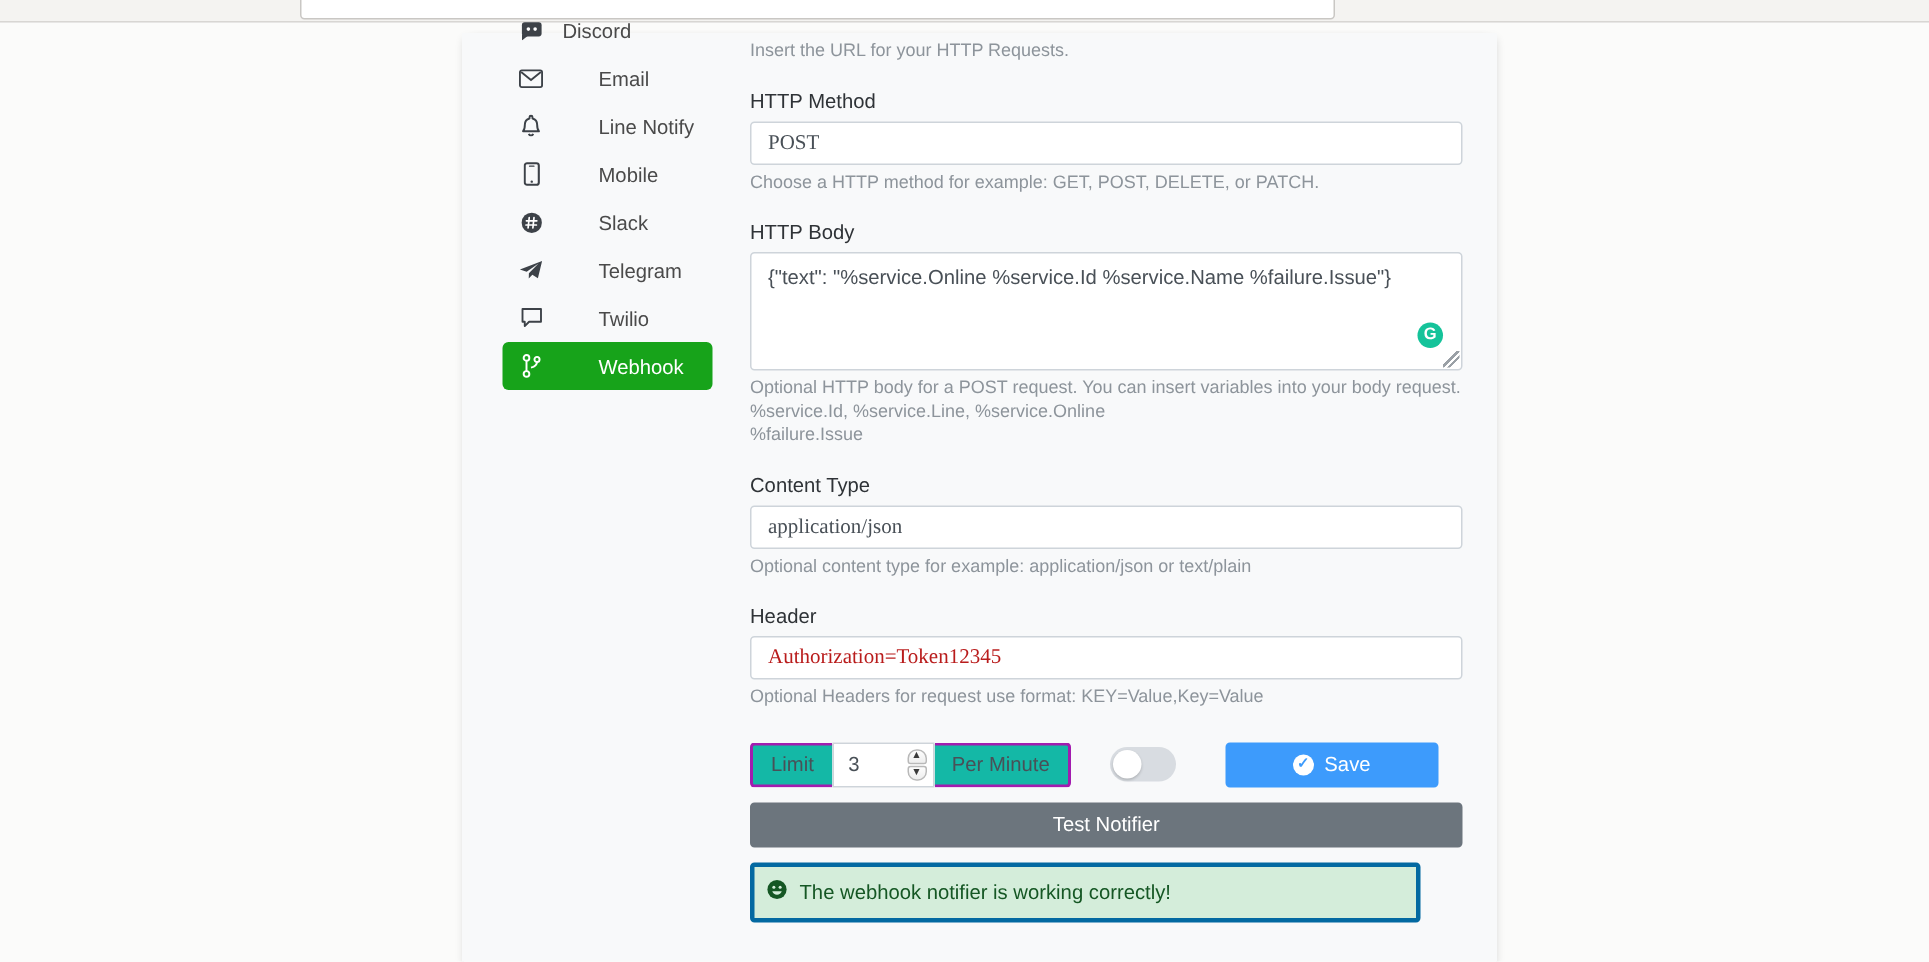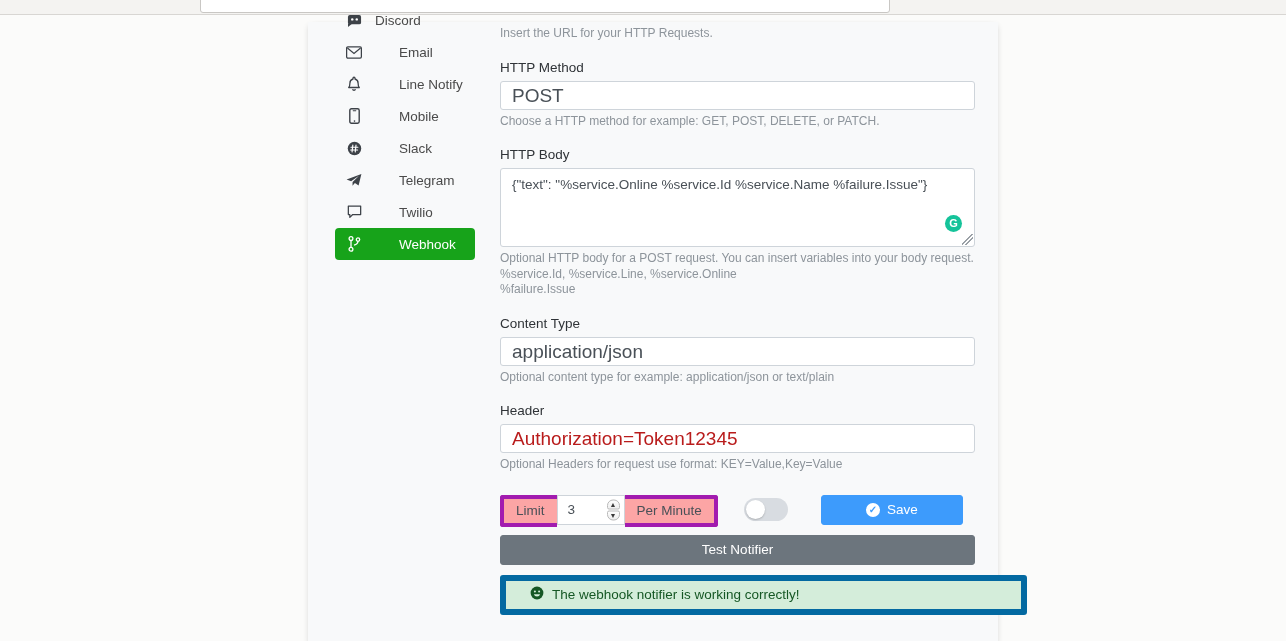--- a/index.html
+++ b/index.html
@@ -83,23 +83,23 @@
     font-size: 13.5px;
     color: #2f3337;
     margin: 18px 0 6px 0;
   }
   .input {
     width: 475px; height: 29px;
     background: #ffffff;
     border: 1px solid #ced4da;
     border-radius: 3px;
     padding: 0 11px;
-    font-size: 19px;
+    font-size: 14px;
     color: #495057;
-    font-family: Liberation Sans, sans-serif;
+    font-family: Liberation Serif, serif;
     line-height: 27px;
     display: block;
   }
   .input.placeholder { color: #b91c1c; }
   .textarea {
     position: relative;
     width: 475px; height: 79px;
     background: #ffffff;
     border: 1px solid #ced4da;
     border-radius: 3px;
@@ -125,22 +125,22 @@
   }
 
   
   .controls-row {
     display: flex; align-items: center;
     margin-top: 22px;
     height: 30px;
   }
   .input-group { display: flex; align-items: stretch; height: 30px; }
   .ig-addon {
-    background: #fca5a5;
-    border: 4px solid #a21caf;
+    background: #14b8a6;
+    border: 2px solid #a21caf;
     color: #495057;
     font-size: 13.5px;
     display: flex; align-items: center;
     padding: 12px 12px;
   }
   .ig-addon.left { border-radius: 3px 0 0 3px; border-right: none; }
   .ig-addon.right { border-radius: 0 3px 3px 0; border-left: none; }
   .ig-number {
     position: relative;
     width: 68px;
@@ -202,28 +202,28 @@
     border-radius: 3px;
     color: #ffffff;
     font-size: 13.5px;
     display: flex; align-items: center; justify-content: center;
     cursor: pointer;
     font-family: "Liberation Sans", sans-serif;
   }
 
   .alert-success {
     margin-top: 10px;
-    width: 527px; min-height: 40px;
+    width: 447px; min-height: 40px;
     background: #d4edda;
-    border: 6px solid #0369a1;
+    border: 3px solid #0369a1;
     border-radius: 3px;
     color: #155724;
     font-size: 13.5px;
     display: flex; align-items: center;
-    padding: 0 24px;
+    padding: 0 8px;
     gap: 8px;
   }
 
   .footer {
     margin-top: 32px;
     width: 475px;
     text-align: center;
     font-size: 12.5px;
     color: #3c4043;
   }

